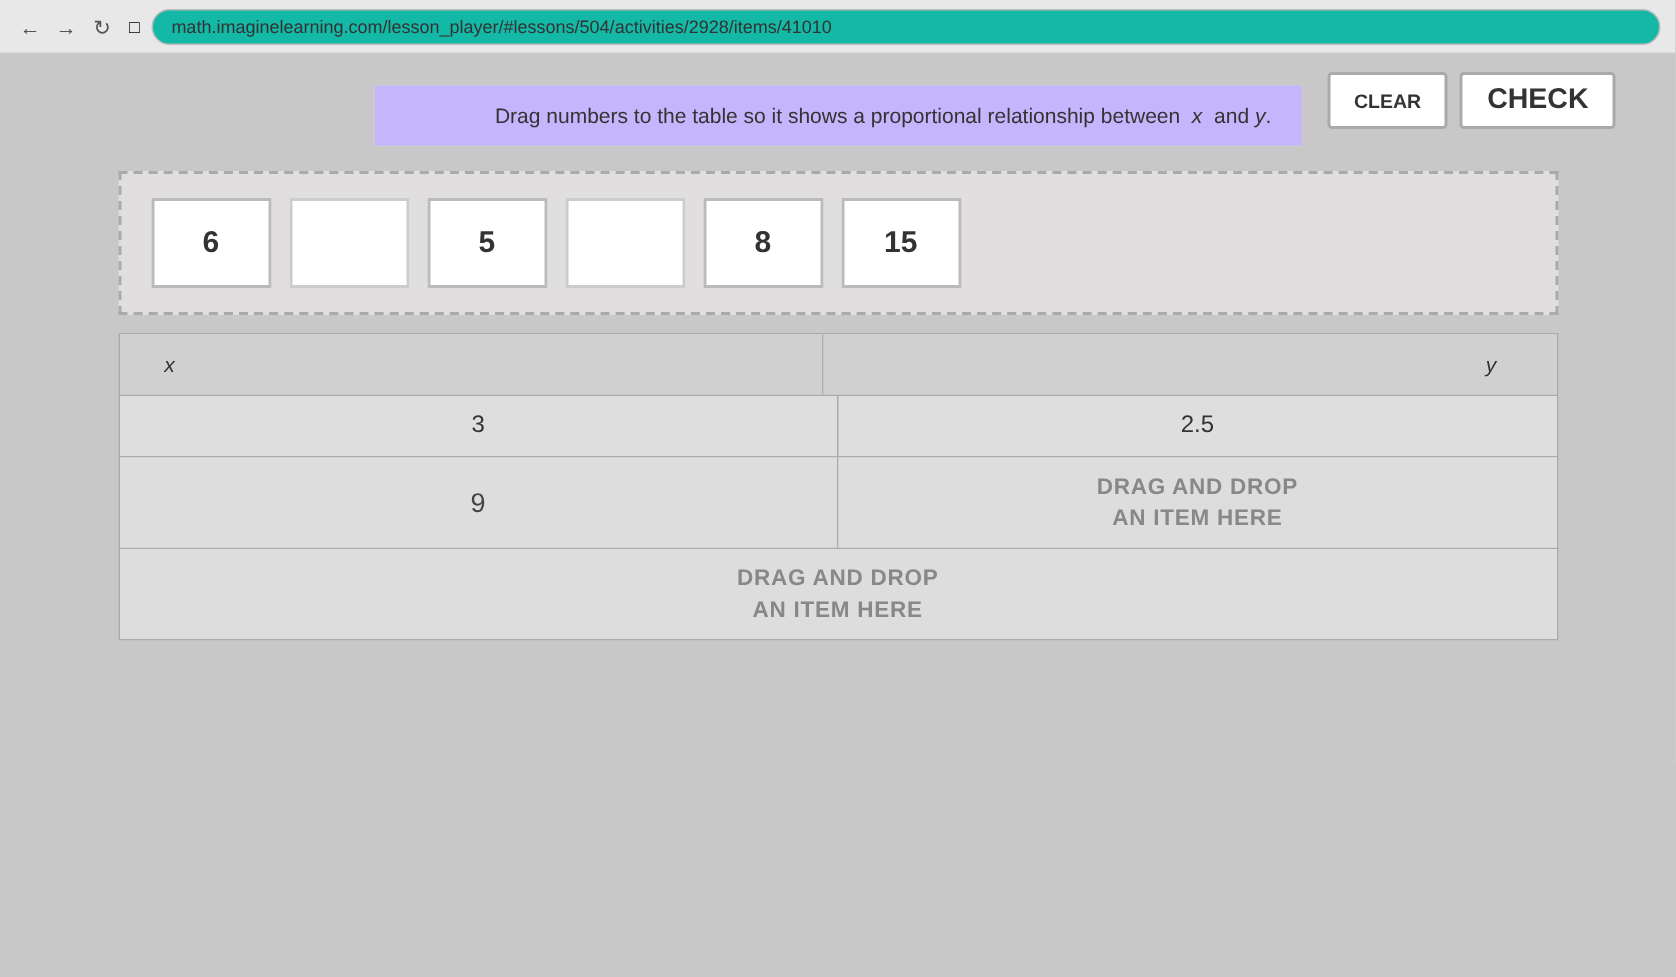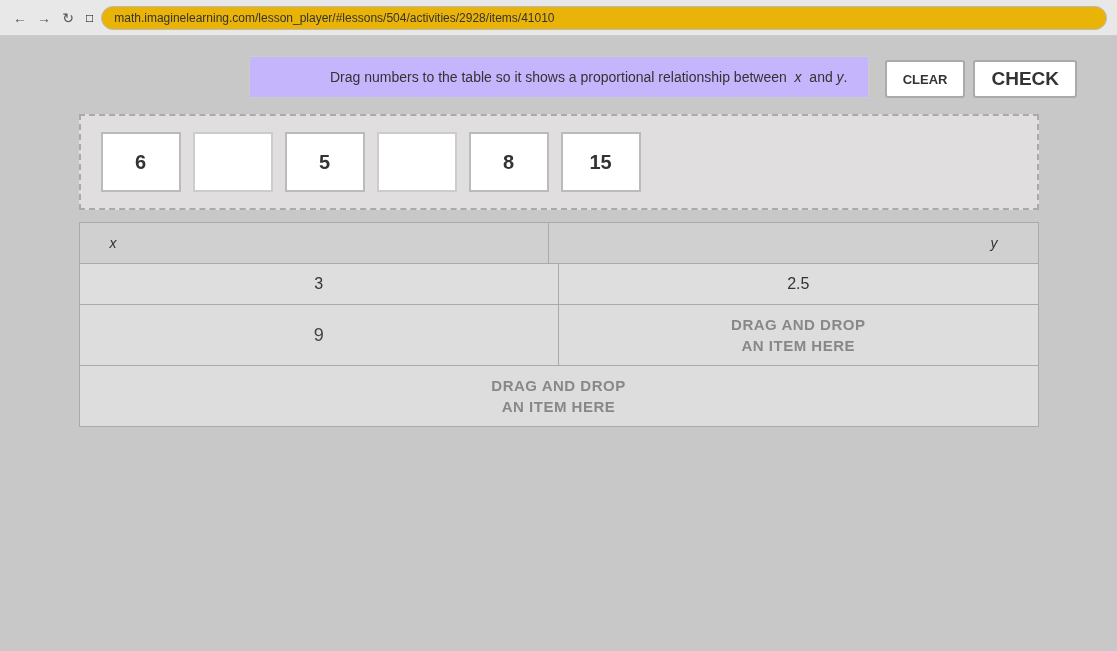--- a/index.html
+++ b/index.html
@@ -39,21 +39,21 @@
       align-items: center;
       justify-content: center;
     }
     .url-bar {
       flex: 1;
       height: 24px;
       border: 1px solid #bbb;
       border-radius: 12px;
       padding: 0 12px;
       font-size: 12px;
-      background: #eab308;
+      background: #14b8a6;
       color: #333;
     }
 
     
     .main-content {
       background: #c8c8c8;
       padding: 20px 40px;
       height: calc(651px - 36px);
       position: relative;
     }
@@ -69,21 +69,21 @@
       margin: 0 auto 16px auto;
       text-align: right;
     }
     .instruction-box .italic {
       font-style: italic;
     }
 
     
     .action-buttons {
       position: absolute;
-      top: 24px;
+      top: 12px;
       right: 40px;
       display: flex;
       gap: 8px;
     }
     .btn-clear {
       background: white;
       border: 2px solid #aaa;
       padding: 6px 16px;
       font-size: 13px;
       font-weight: bold;

